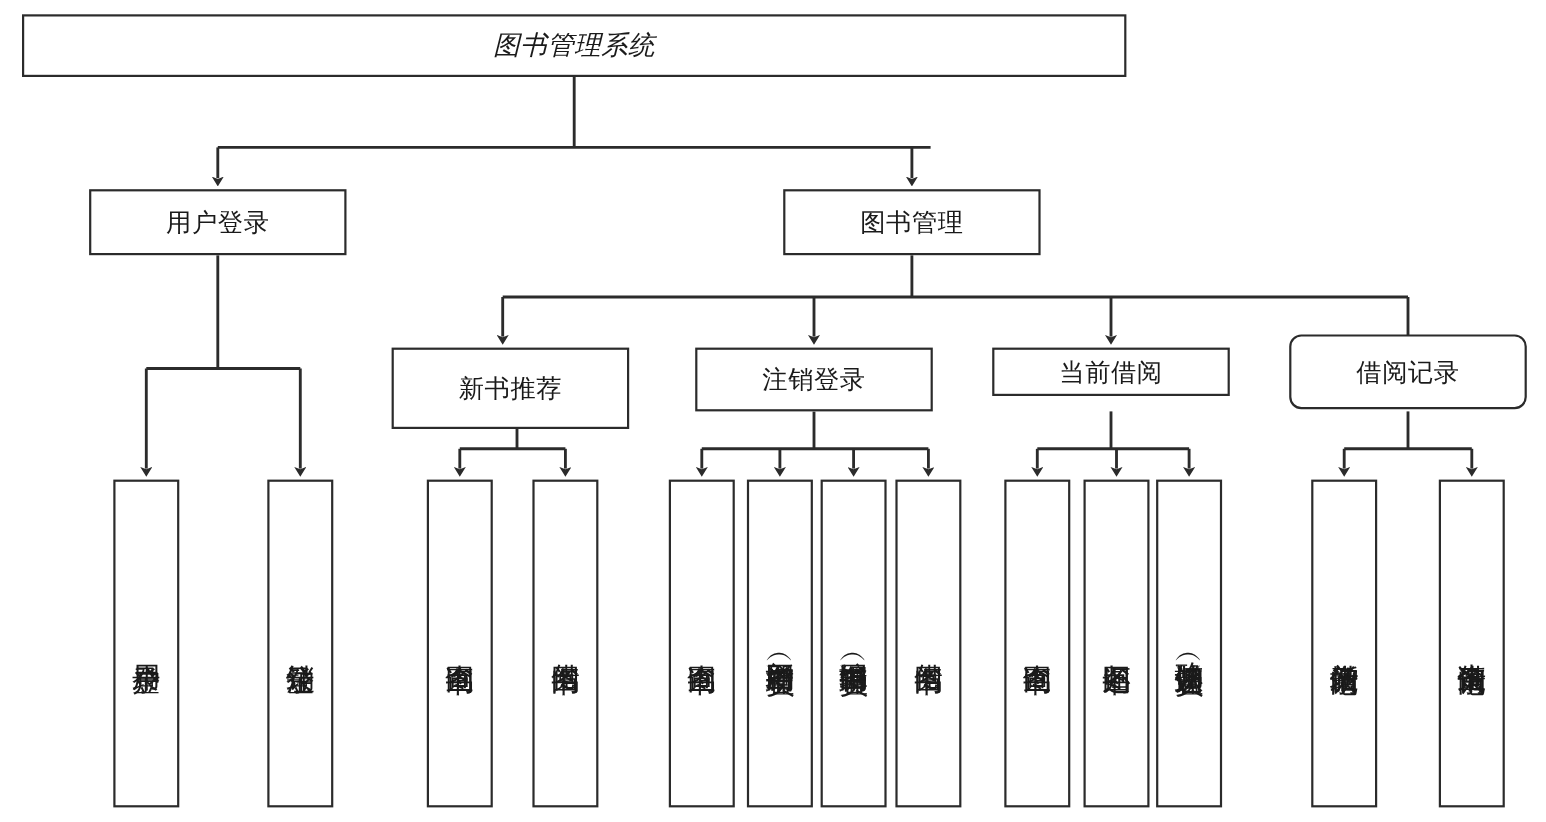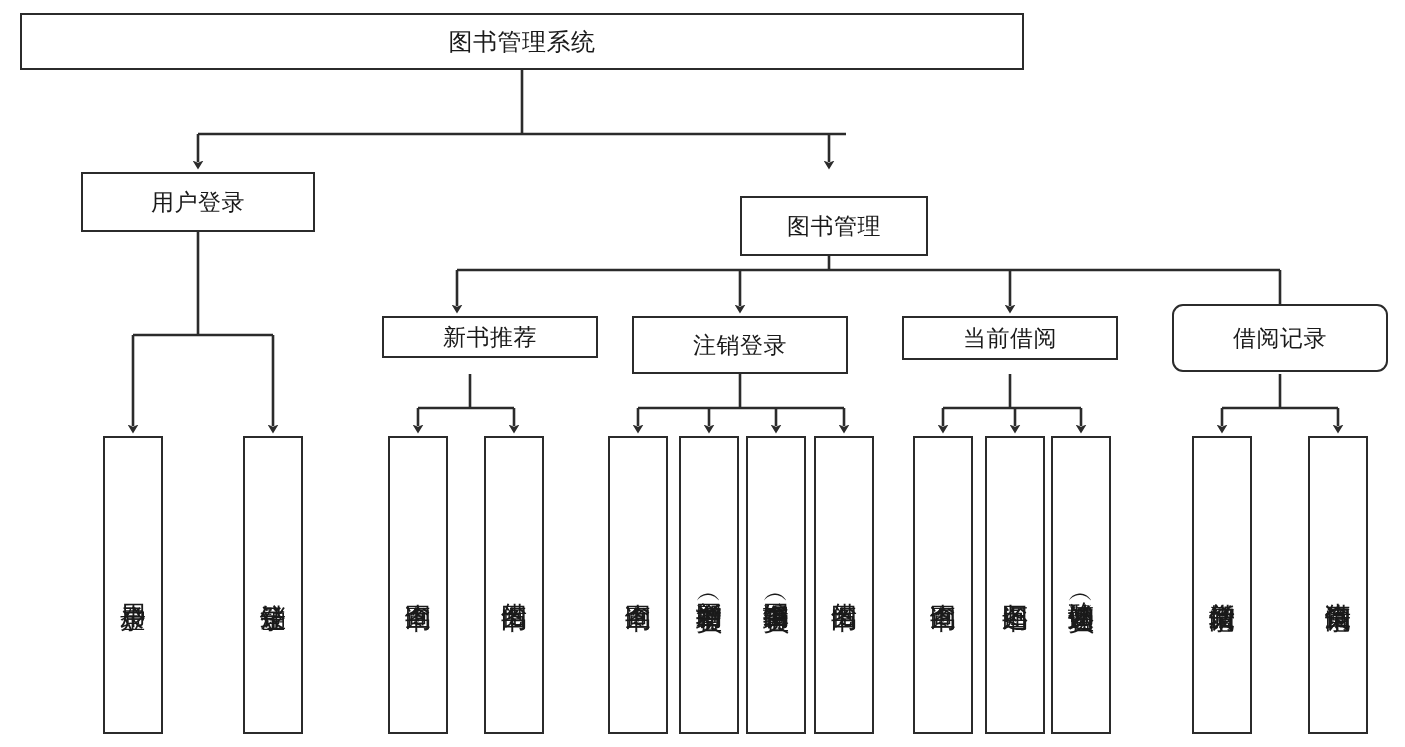--- a/index.html
+++ b/index.html
@@ -41,20 +41,21 @@
     display: block;
     line-height: 1.25;
     letter-spacing: 0.5px;
     color: #1a1a1a;
   }
   .node.horiz .lbl {
     font-size: 23px;
   }
   .node.root .lbl {
     font-size: 24px;
+    font-style: italic;
   }
   .node.vert {
     padding: 10px 0;
   }
   .node.vert .lbl {
     writing-mode: vertical-rl;
     text-orientation: upright;
     font-size: 26px;
     line-height: 1.12;
     letter-spacing: 1px;
@@ -126,25 +127,25 @@
     </g>
   </svg>
 
   <div class="node root horiz" style="left:20px;top:13px;width:1004px;height:57px;">
     <span class="lbl">图书管理系统</span>
   </div>
 
   <div class="node horiz" style="left:81px;top:172px;width:234px;height:60px;">
     <span class="lbl">用户登录</span>
   </div>
-  <div class="node horiz" style="left:740px;top:172px;width:188px;height:60px;margin-top:24px;">
+  <div class="node horiz" style="left:712px;top:172px;width:234px;height:60px;">
     <span class="lbl">图书管理</span>
   </div>
 
-  <div class="node horiz" style="left:382px;top:316px;width:216px;height:42px;align-items:center;">
+  <div class="node horiz" style="left:356px;top:316px;width:216px;height:74px;align-items:center;">
     <span class="lbl">新书推荐</span>
   </div>
   <div class="node horiz" style="left:632px;top:316px;width:216px;height:58px;">
     <span class="lbl">注销登录</span>
   </div>
   <div class="node horiz" style="left:902px;top:316px;width:216px;height:44px;">
     <span class="lbl">当前借阅</span>
   </div>
   <div class="node horiz" style="left:1172px;top:304px;width:216px;height:68px;border-radius:11px;">
     <span class="lbl">借阅记录</span>

